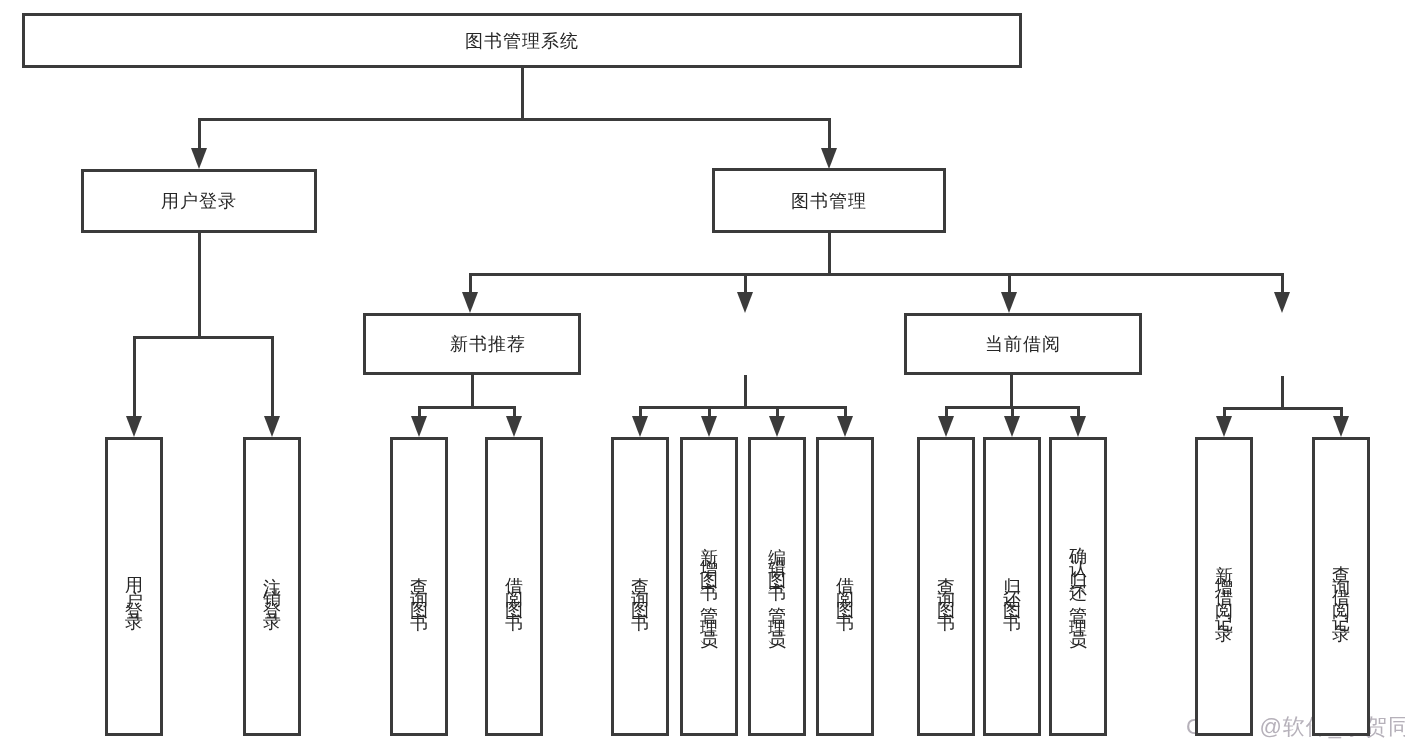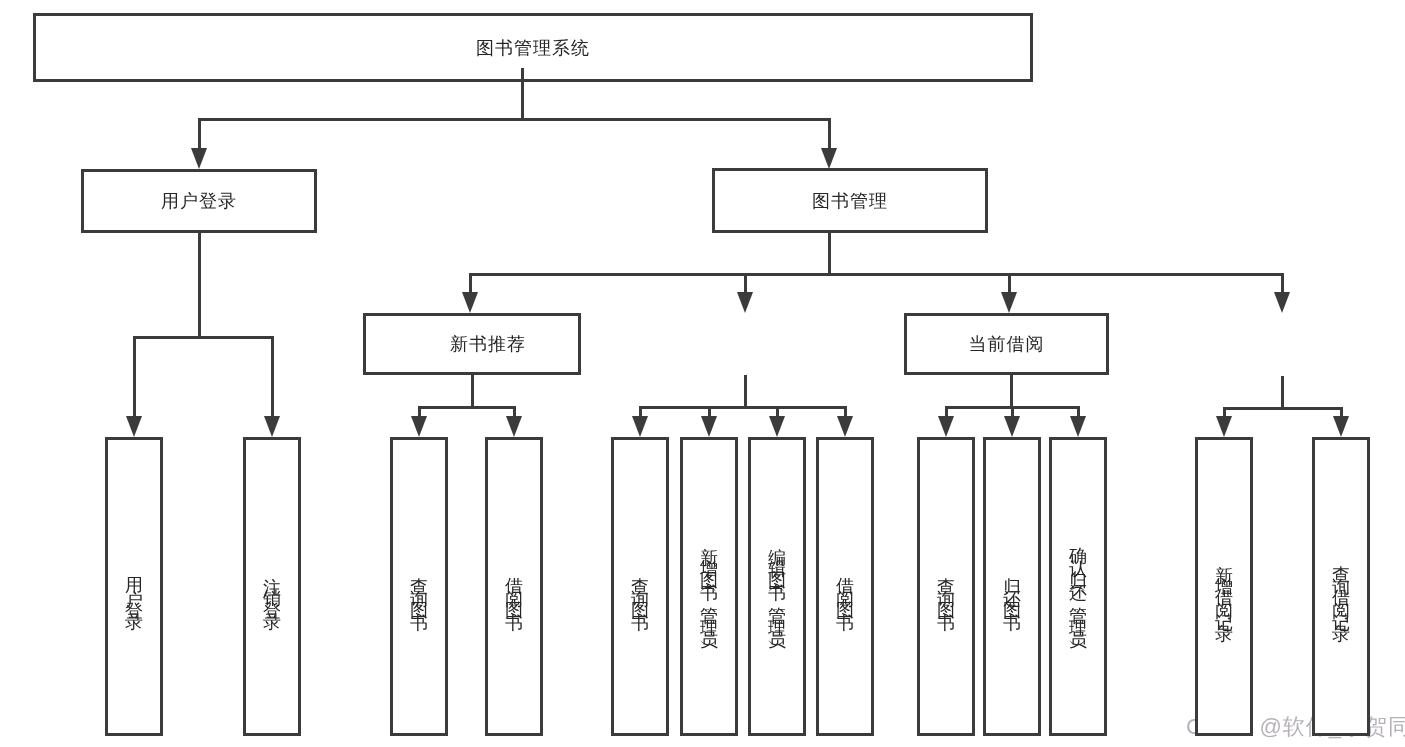--- a/index.html
+++ b/index.html
@@ -57,25 +57,25 @@
     color: var(--watermark);
     letter-spacing: 1px;
     white-space: nowrap;
   }
 </style>
 </head>
 <body>
 
 <div id="canvas">
   <div class="watermark">CSDN @软件_小贺同学</div>
-<div class="box" style="left: 22px; top: 13px; width: 1000px; height: 69px; margin-left: 11px;">图书管理系统</div>
+<div class="box" style="left: 22px; top: 13px; width: 1000px; height: 55px;">图书管理系统</div>
     <div class="box" style="left: 81px; top: 169px; width: 236px; height: 64px;">用户登录</div>
-    <div class="box" style="left: 712px; top: 168px; width: 276px; height: 65px;">图书管理</div>
+    <div class="box" style="left: 712px; top: 168px; width: 234px; height: 65px;">图书管理</div>
     <div class="box" style="left: 363px; top: 313px; width: 218px; height: 62px; padding-left: 32px;">新书推荐</div>
-    <div class="box" style="left: 904px; top: 313px; width: 205px; height: 62px;">当前借阅</div>
+    <div class="box" style="left: 904px; top: 313px; width: 238px; height: 62px;">当前借阅</div>
     <div class="box vertical" style="left: 105px; top: 437px; width: 58px; height: 299px;">用户登录</div>
     <div class="box vertical" style="left: 243px; top: 437px; width: 58px; height: 299px;">注销登录</div>
     <div class="box vertical" style="left: 390px; top: 437px; width: 58px; height: 299px;">查询图书</div>
     <div class="box vertical" style="left: 485px; top: 437px; width: 58px; height: 299px;">借阅图书</div>
     <div class="box vertical" style="left: 611px; top: 437px; width: 58px; height: 299px;">查询图书</div>
     <div class="box vertical" style="left: 680px; top: 437px; width: 58px; height: 299px;">新增图书（管理员）</div>
     <div class="box vertical" style="left: 748px; top: 437px; width: 58px; height: 299px;">编辑图书（管理员）</div>
     <div class="box vertical" style="left: 816px; top: 437px; width: 58px; height: 299px;">借阅图书</div>
     <div class="box vertical" style="left: 917px; top: 437px; width: 58px; height: 299px;">查询图书</div>
     <div class="box vertical" style="left: 983px; top: 437px; width: 58px; height: 299px;">归还图书</div>

